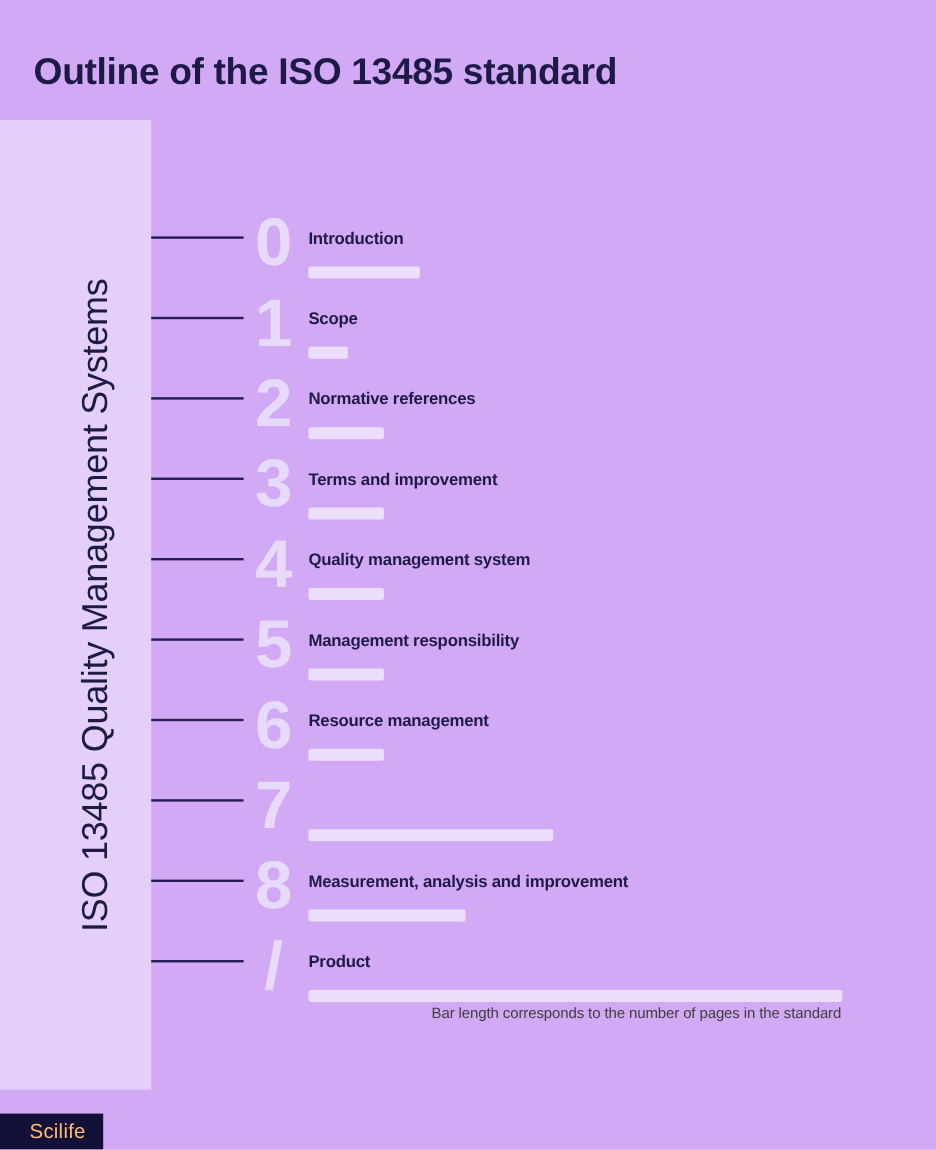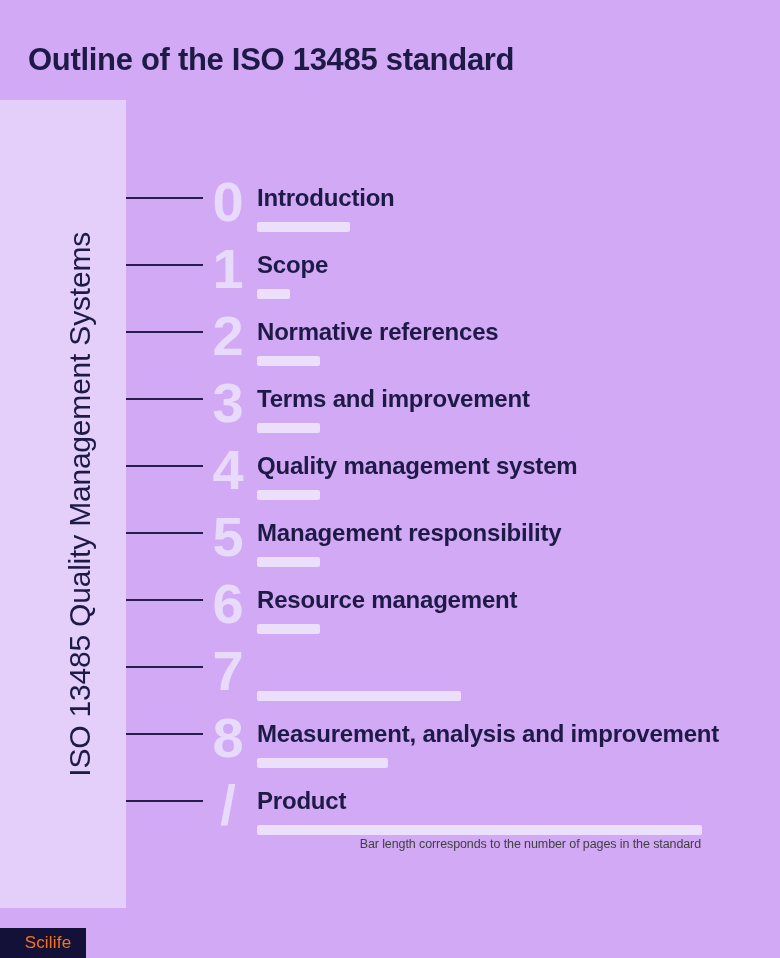--- a/index.html
+++ b/index.html
@@ -29,34 +29,34 @@
     position:absolute; left:126px; top:32px; width:77px; height:2px;
     background:#241f4e;
   }
   .num {
     position:absolute; left:200px; top:0; width:56px; height:74px;
     line-height:74px; text-align:center;
     font-size:56px; font-weight:bold; color:#e8dafb;
   }
   .label {
     position:absolute; left:257px; top:0; height:66px; line-height:66px;
-    font-size:24px; font-weight:bold; letter-spacing:-0.2px; color:#1e1a47;
+    font-size:14px; font-weight:bold; letter-spacing:-0.2px; color:#1e1a47;
     white-space:nowrap;
   }
   .bar {
     position:absolute; left:257px; top:57px; height:10px;
     background:#ecdffc; border-radius:2px;
   }
   .footnote {
     position:absolute; top:837px; right:79px;
     font-size:12.5px; color:#404040; letter-spacing:-0.1px;
   }
   .logo {
     position:absolute; left:0; top:928px; width:86px; height:30px;
-    background:#131138; color:#f97316;
+    background:#131138; color:#fdba74;
     display:flex; align-items:center; justify-content:center;
     box-sizing:border-box; padding-left:10px;
     font-size:17px; font-weight:500; letter-spacing:0.2px;
   }
 </style>
 </head>
 <body>
 
 <div class="canvas">
 

